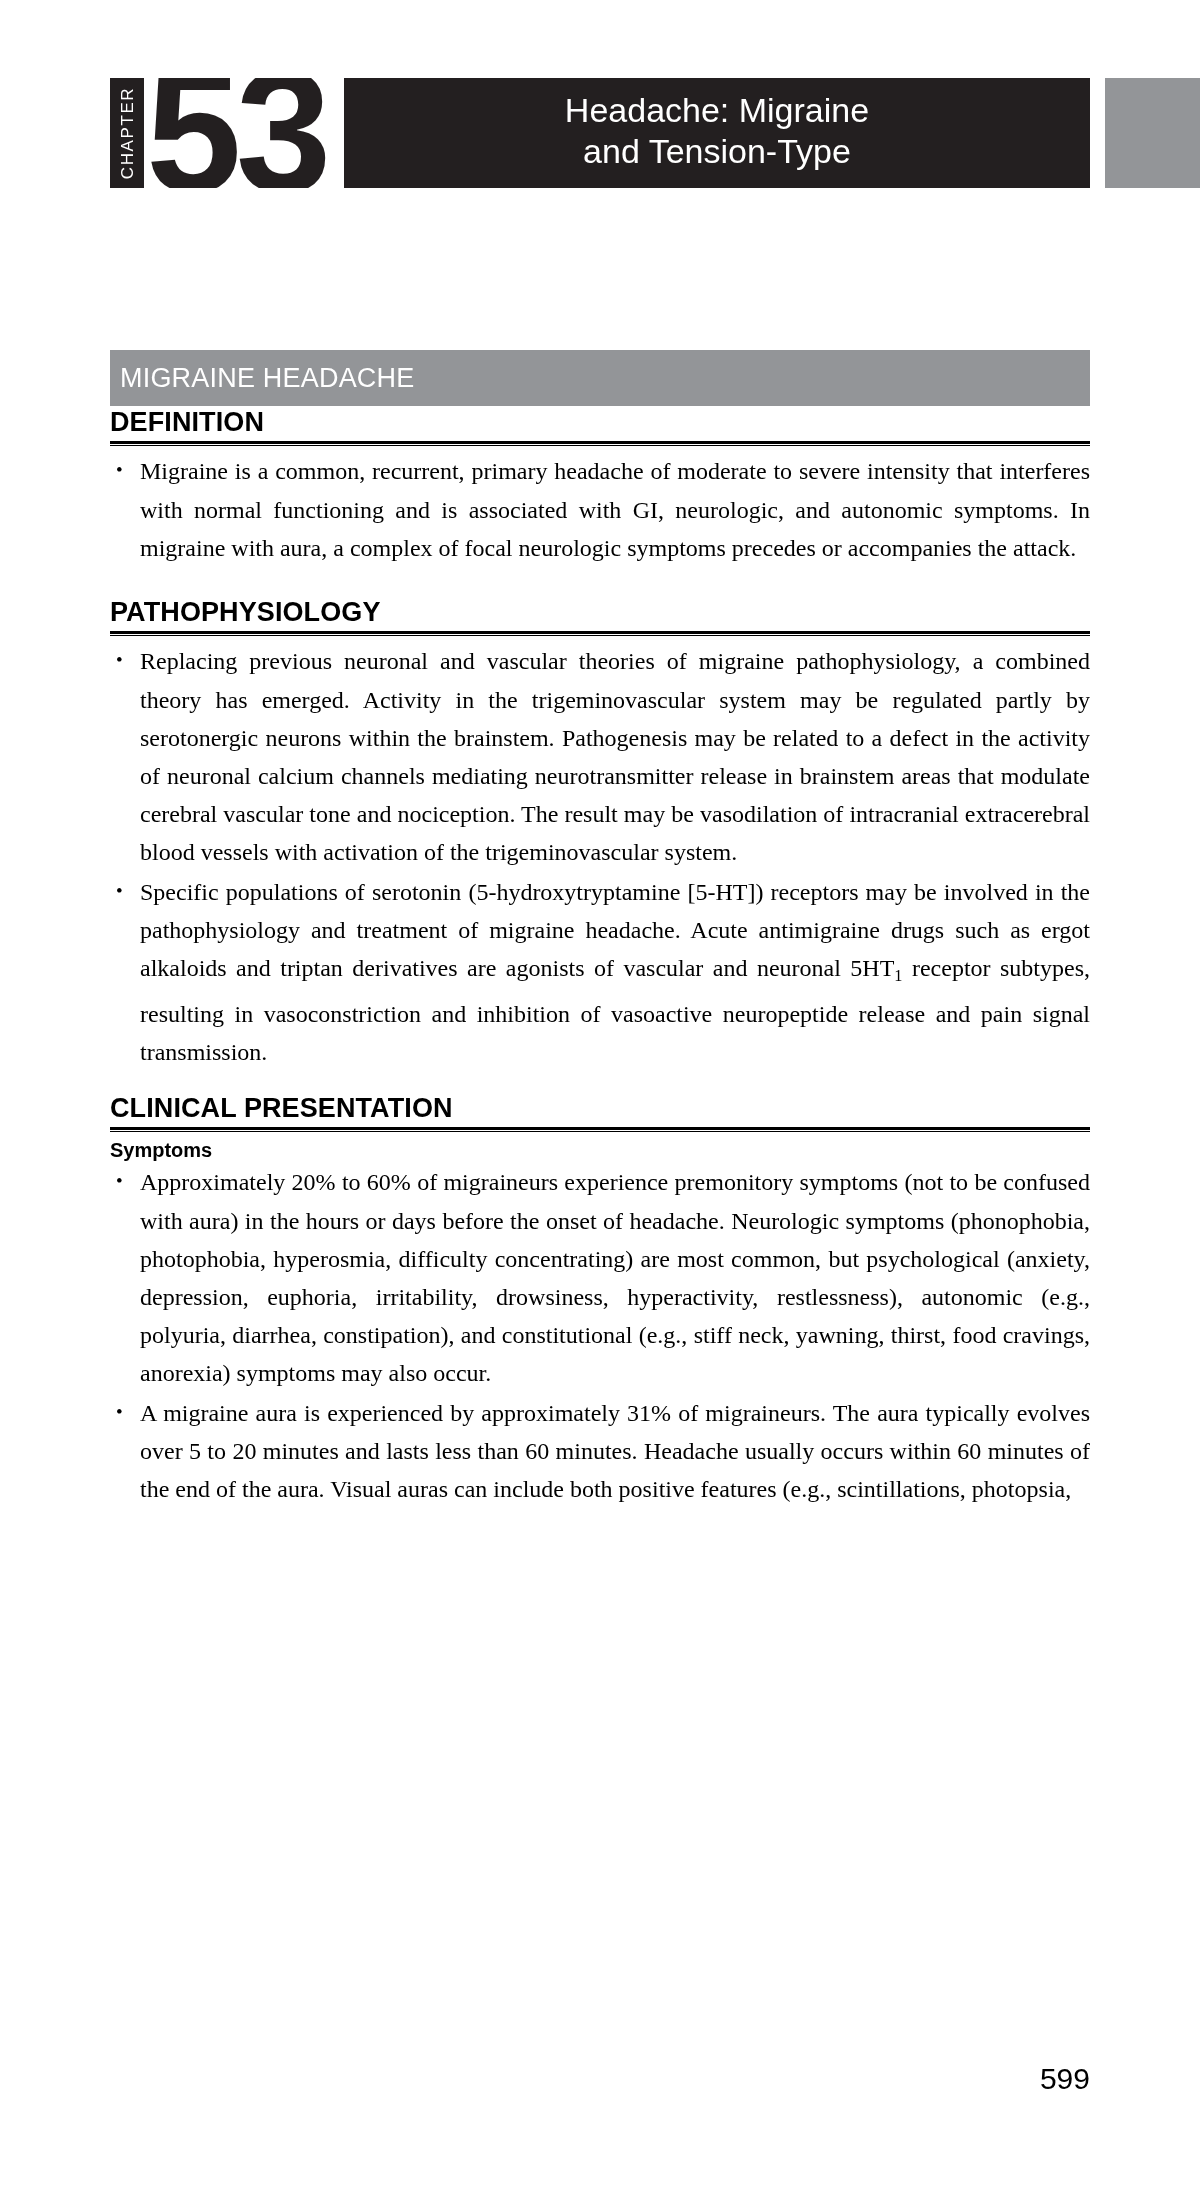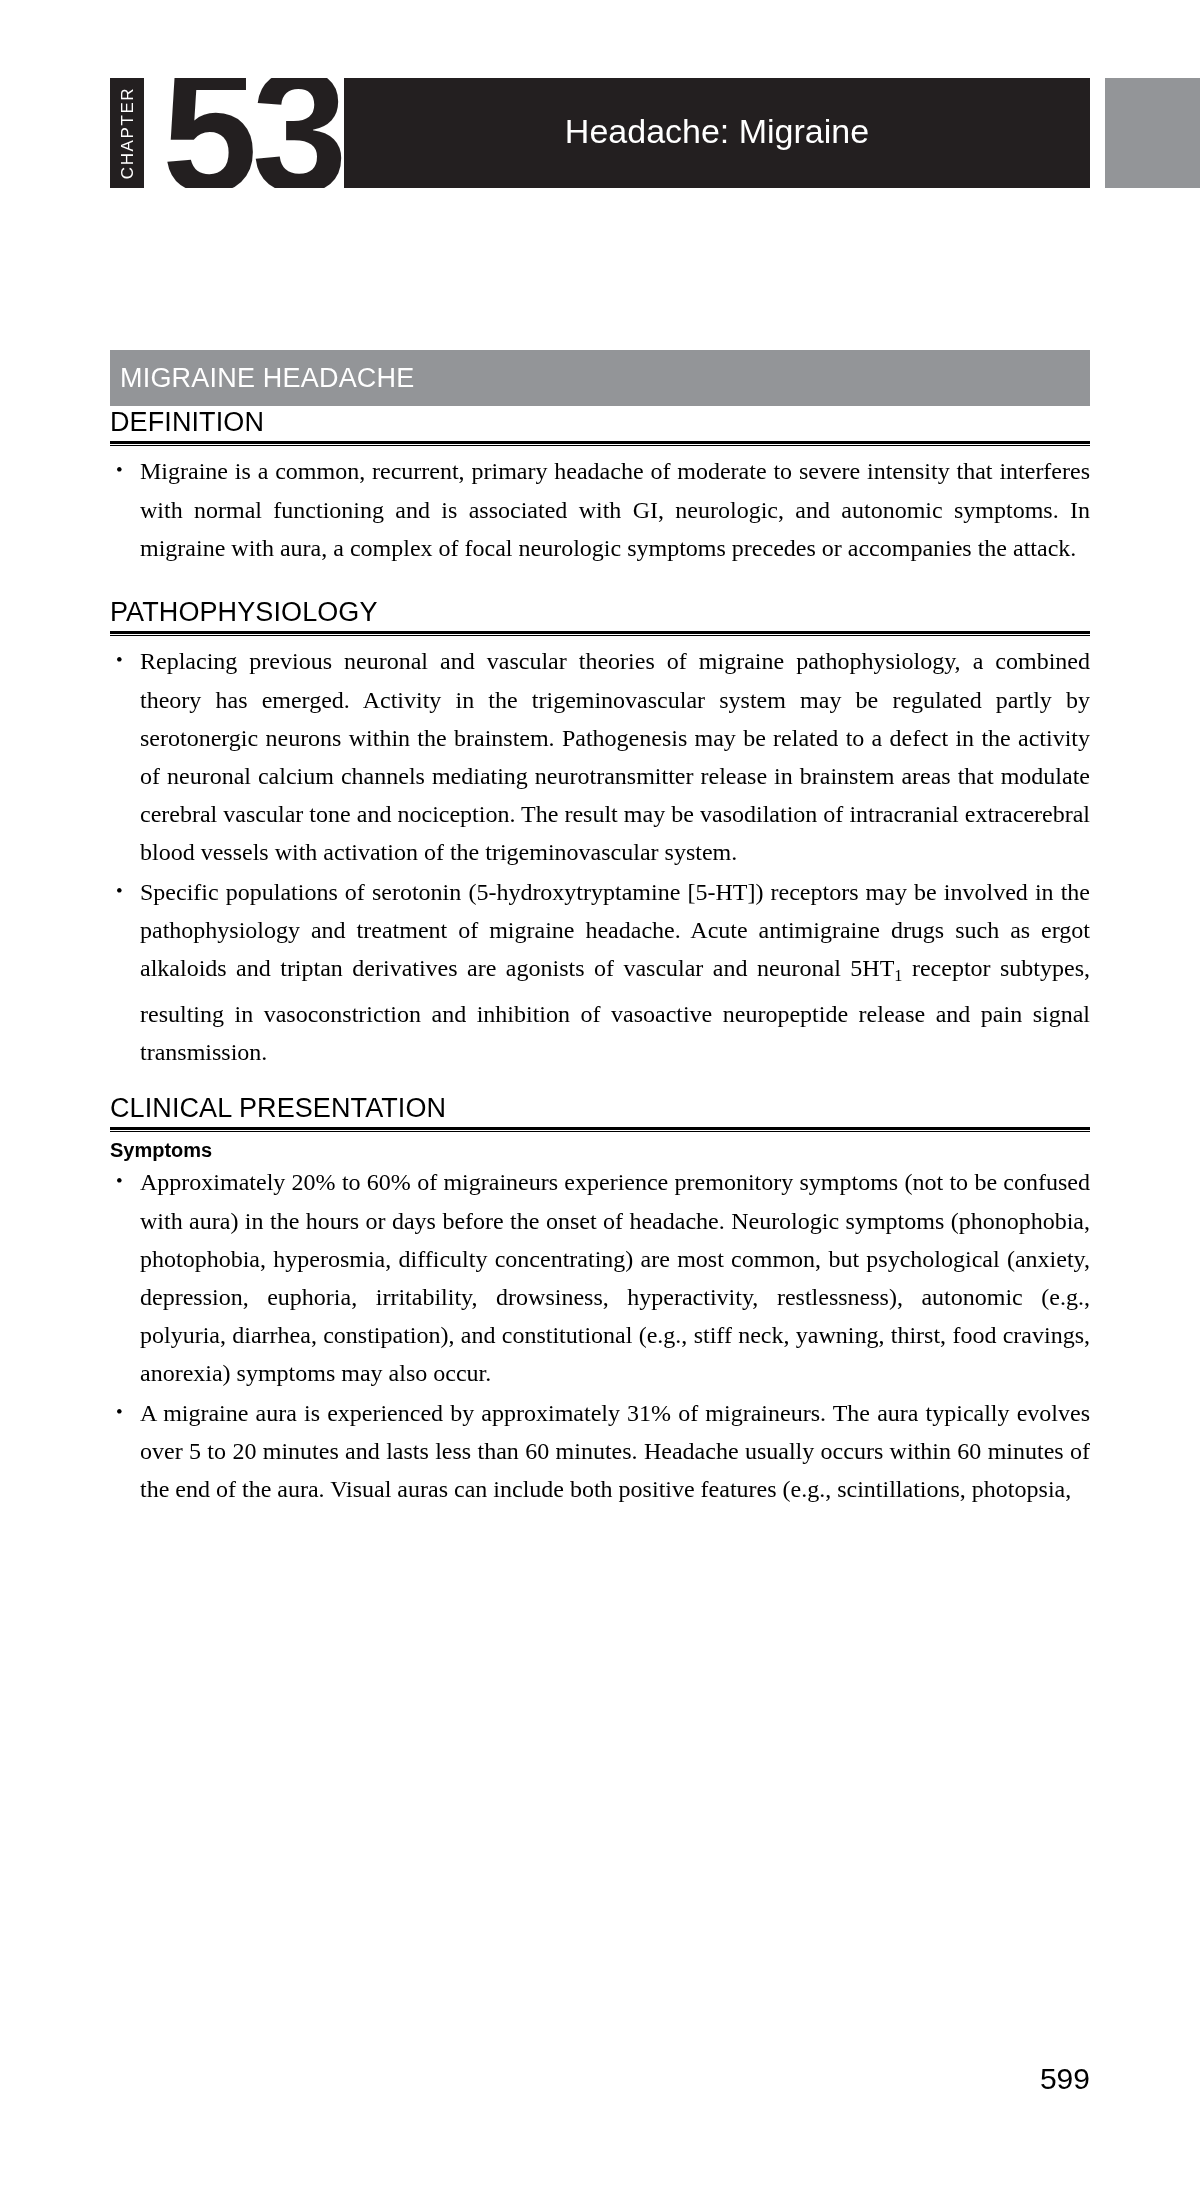--- a/index.html
+++ b/index.html
@@ -53,21 +53,21 @@
     line-height: 1;
   }
   .chapter-number {
     flex: 0 0 200px;
     font-family: "Liberation Sans", sans-serif;
     font-weight: 700;
     font-size: 172px;
     line-height: 106px;
     color: #231f20;
     letter-spacing: -6px;
-    padding-left: 18px;
+    padding-left: 2px;
     overflow: hidden;
     display: flex;
     align-items: flex-start;
   }
   .chapter-title-box {
     flex: 1 1 auto;
     background: #231f20;
     color: #ffffff;
     display: flex;
     align-items: center;
@@ -115,21 +115,21 @@
   .content {
     position: absolute;
     left: 110px;
     top: 400px;
     width: 980px;
   }
 
   h2.head1 {
     font-family: "Liberation Sans", sans-serif;
     font-size: 27px;
-    font-weight: 400;
+    font-weight: 700;
     margin: 0;
     padding: 8px 0 2px 0;
     line-height: 1.05;
     letter-spacing: 0.1px;
   }
   .rule {
     border: 0;
     border-top: 3px solid #000;
     border-bottom: 1px solid #000;
     height: 5px;
@@ -189,20 +189,21 @@
 <div class="page">
 
   <div class="chapter-header">
     <div class="chapter-word">
       <span>CHAPTER</span>
     </div>
     <div class="chapter-number">53</div>
     <div class="chapter-title-box">
       <div class="ttl">
         <div>Headache: Migraine</div>
+        <div>and Tension-Type</div>
       </div>
     </div>
   </div>
   <div class="thumb-tab"></div>
 
   <div class="section-band">
     <div class="lbl">MIGRAINE HEADACHE</div>
   </div>
 
   <div class="content">

